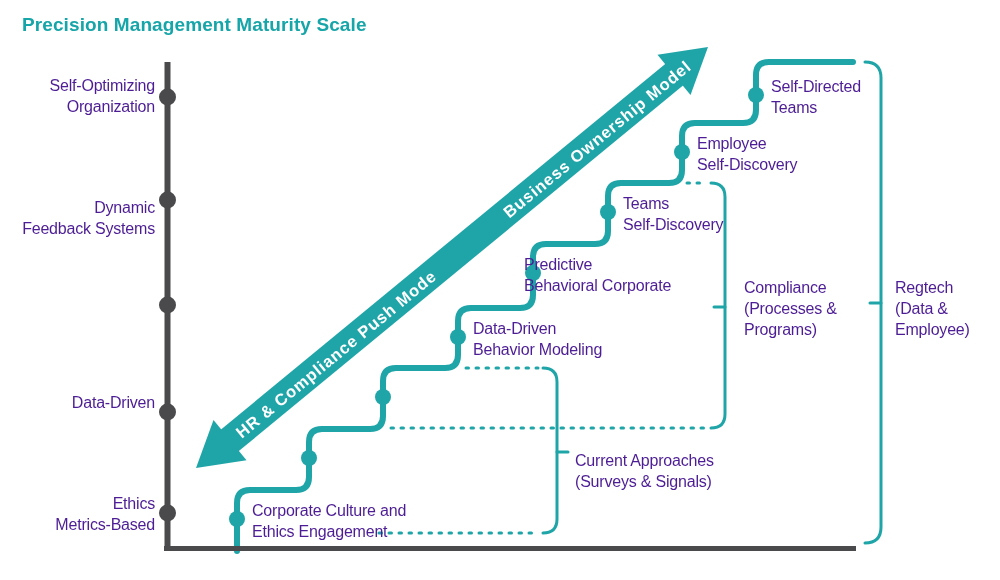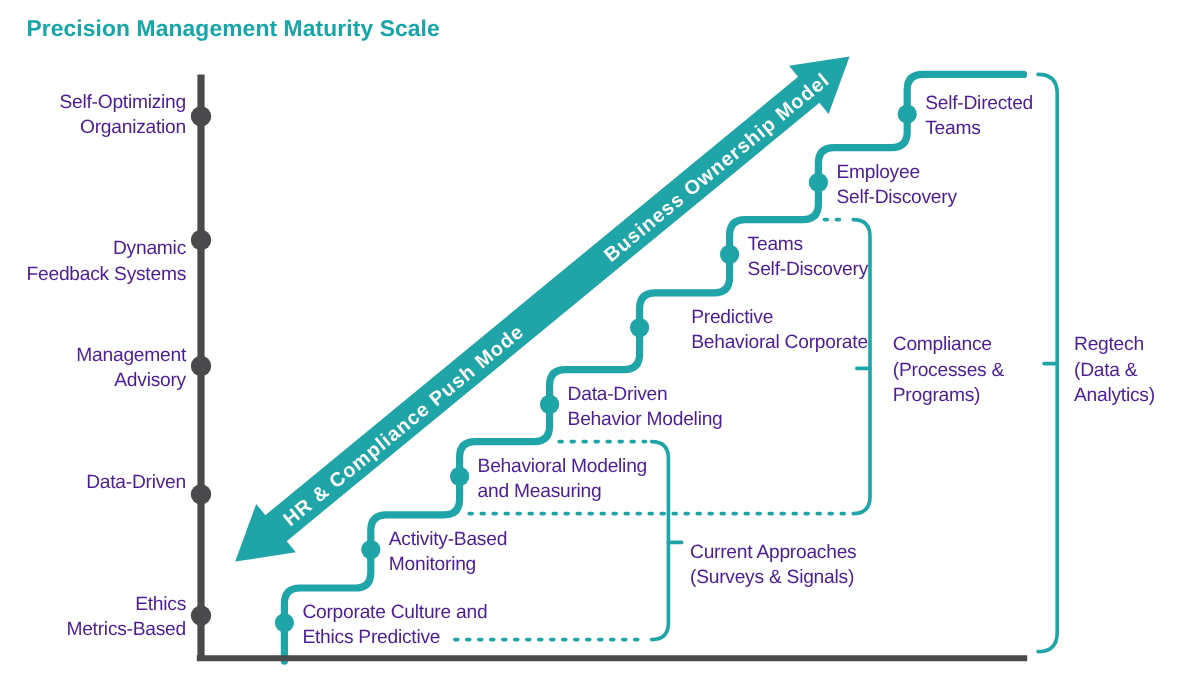--- a/index.html
+++ b/index.html
@@ -106,49 +106,37 @@
   </svg>
 
   <div class="lbl axis-label" style="top:75px">
     <div>Self-Optimizing</div>
     <div>Organization</div>
   </div>
   <div class="lbl axis-label" style="top:197px">
     <div>Dynamic</div>
     <div>Feedback Systems</div>
   </div>
-  <div class="lbl axis-label" style="top:286px">
-    <div>Management</div>
-    <div>Advisory</div>
-  </div>
   <div class="lbl axis-label" style="top:392px">
     <div>Data-Driven</div>
   </div>
   <div class="lbl axis-label" style="top:493px">
     <div>Ethics</div>
     <div>Metrics-Based</div>
   </div>
 
   <div class="lbl" style="left:252px; top:500px">
     <div>Corporate Culture and</div>
-    <div>Ethics Predictive</div>
-  </div>
-  <div class="lbl" style="left:324px; top:439px">
-    <div>Activity-Based</div>
-    <div>Monitoring</div>
-  </div>
-  <div class="lbl" style="left:398px; top:378px">
-    <div>Behavioral Modeling</div>
-    <div>and Measuring</div>
+    <div>Ethics Engagement</div>
   </div>
   <div class="lbl" style="left:473px; top:318px">
     <div>Data-Driven</div>
     <div>Behavior Modeling</div>
   </div>
-  <div class="lbl" style="left:576px; top:254px">
+  <div class="lbl" style="left:524px; top:254px">
     <div>Predictive</div>
     <div>Behavioral Corporate</div>
   </div>
   <div class="lbl" style="left:623px; top:193px">
     <div>Teams</div>
     <div>Self-Discovery</div>
   </div>
   <div class="lbl" style="left:697px; top:133px">
     <div>Employee</div>
     <div>Self-Discovery</div>
@@ -163,16 +151,16 @@
     <div>(Surveys &amp; Signals)</div>
   </div>
   <div class="lbl" style="left:744px; top:277px">
     <div>Compliance</div>
     <div>(Processes &amp;</div>
     <div>Programs)</div>
   </div>
   <div class="lbl" style="left:895px; top:277px">
     <div>Regtech</div>
     <div>(Data &amp;</div>
-    <div>Analytics)</div>
+    <div>Employee)</div>
   </div>
 
 </div>
 
 </body></html>

